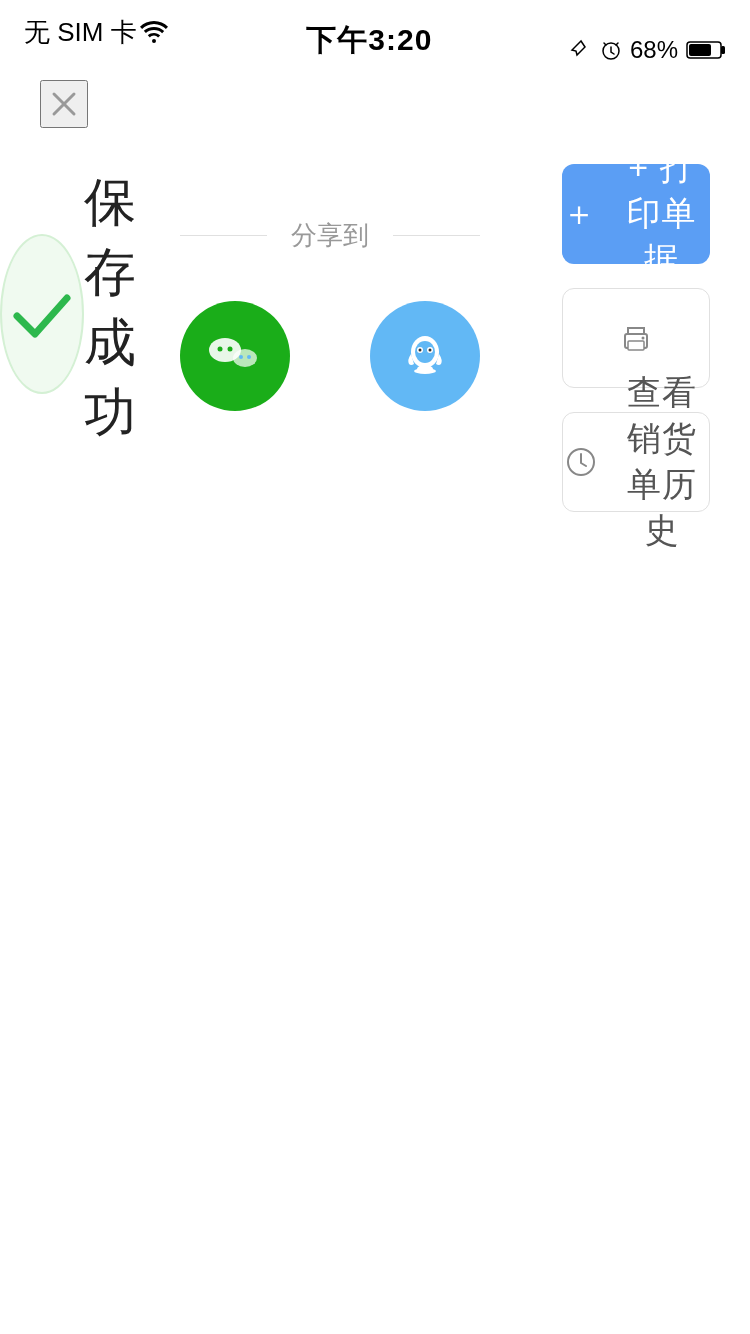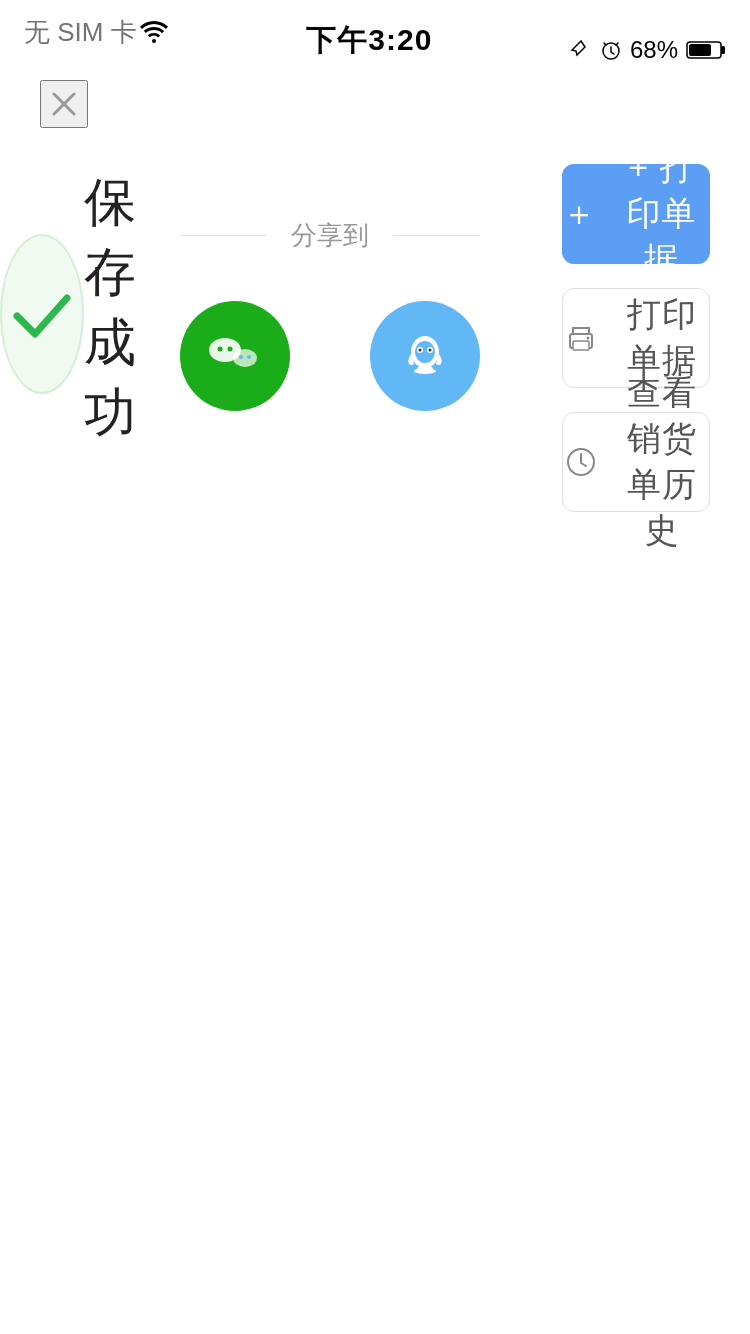--- a/index.html
+++ b/index.html
@@ -22,21 +22,21 @@
       align-items: center;
       justify-content: space-between;
       padding: 0 24px;
       background: #fff;
     }
     .status-left {
       display: flex;
       align-items: center;
       gap: 2px;
       font-size: 26px;
-      color: #737373;
+      color: #000000;
       font-weight: 500;
     }
     .status-center {
       font-size: 30px;
       font-weight: 600;
       color: #000;
       letter-spacing: 1px;
       margin-top: 16px;
     }
     .status-right {
@@ -286,21 +286,20 @@
 
     <button class="btn-secondary">
       <span class="btn-icon">
         <svg width="36" height="36" viewBox="0 0 36 36" fill="none">
           <rect x="7" y="14" width="22" height="14" rx="2" stroke="#888" stroke-width="2"></rect>
           <rect x="10" y="21" width="16" height="9" rx="1" fill="#fff" stroke="#888" stroke-width="1.5"></rect>
           <path d="M10 14V8h16v6" stroke="#888" stroke-width="2"></path>
           <circle cx="25" cy="18" r="1.5" fill="#888"></circle>
         </svg>
       </span>
-      <span>打印单据</span>
     </button>
 
     <button class="btn-secondary">
       <span class="btn-icon">
         <svg width="36" height="36" viewBox="0 0 36 36" fill="none">
           <circle cx="18" cy="18" r="13" stroke="#888" stroke-width="2"></circle>
           <path d="M18 10v9l5 3" stroke="#888" stroke-width="2" stroke-linecap="round" stroke-linejoin="round"></path>
         </svg>
       </span>
       <span>查看销货单历史</span>

